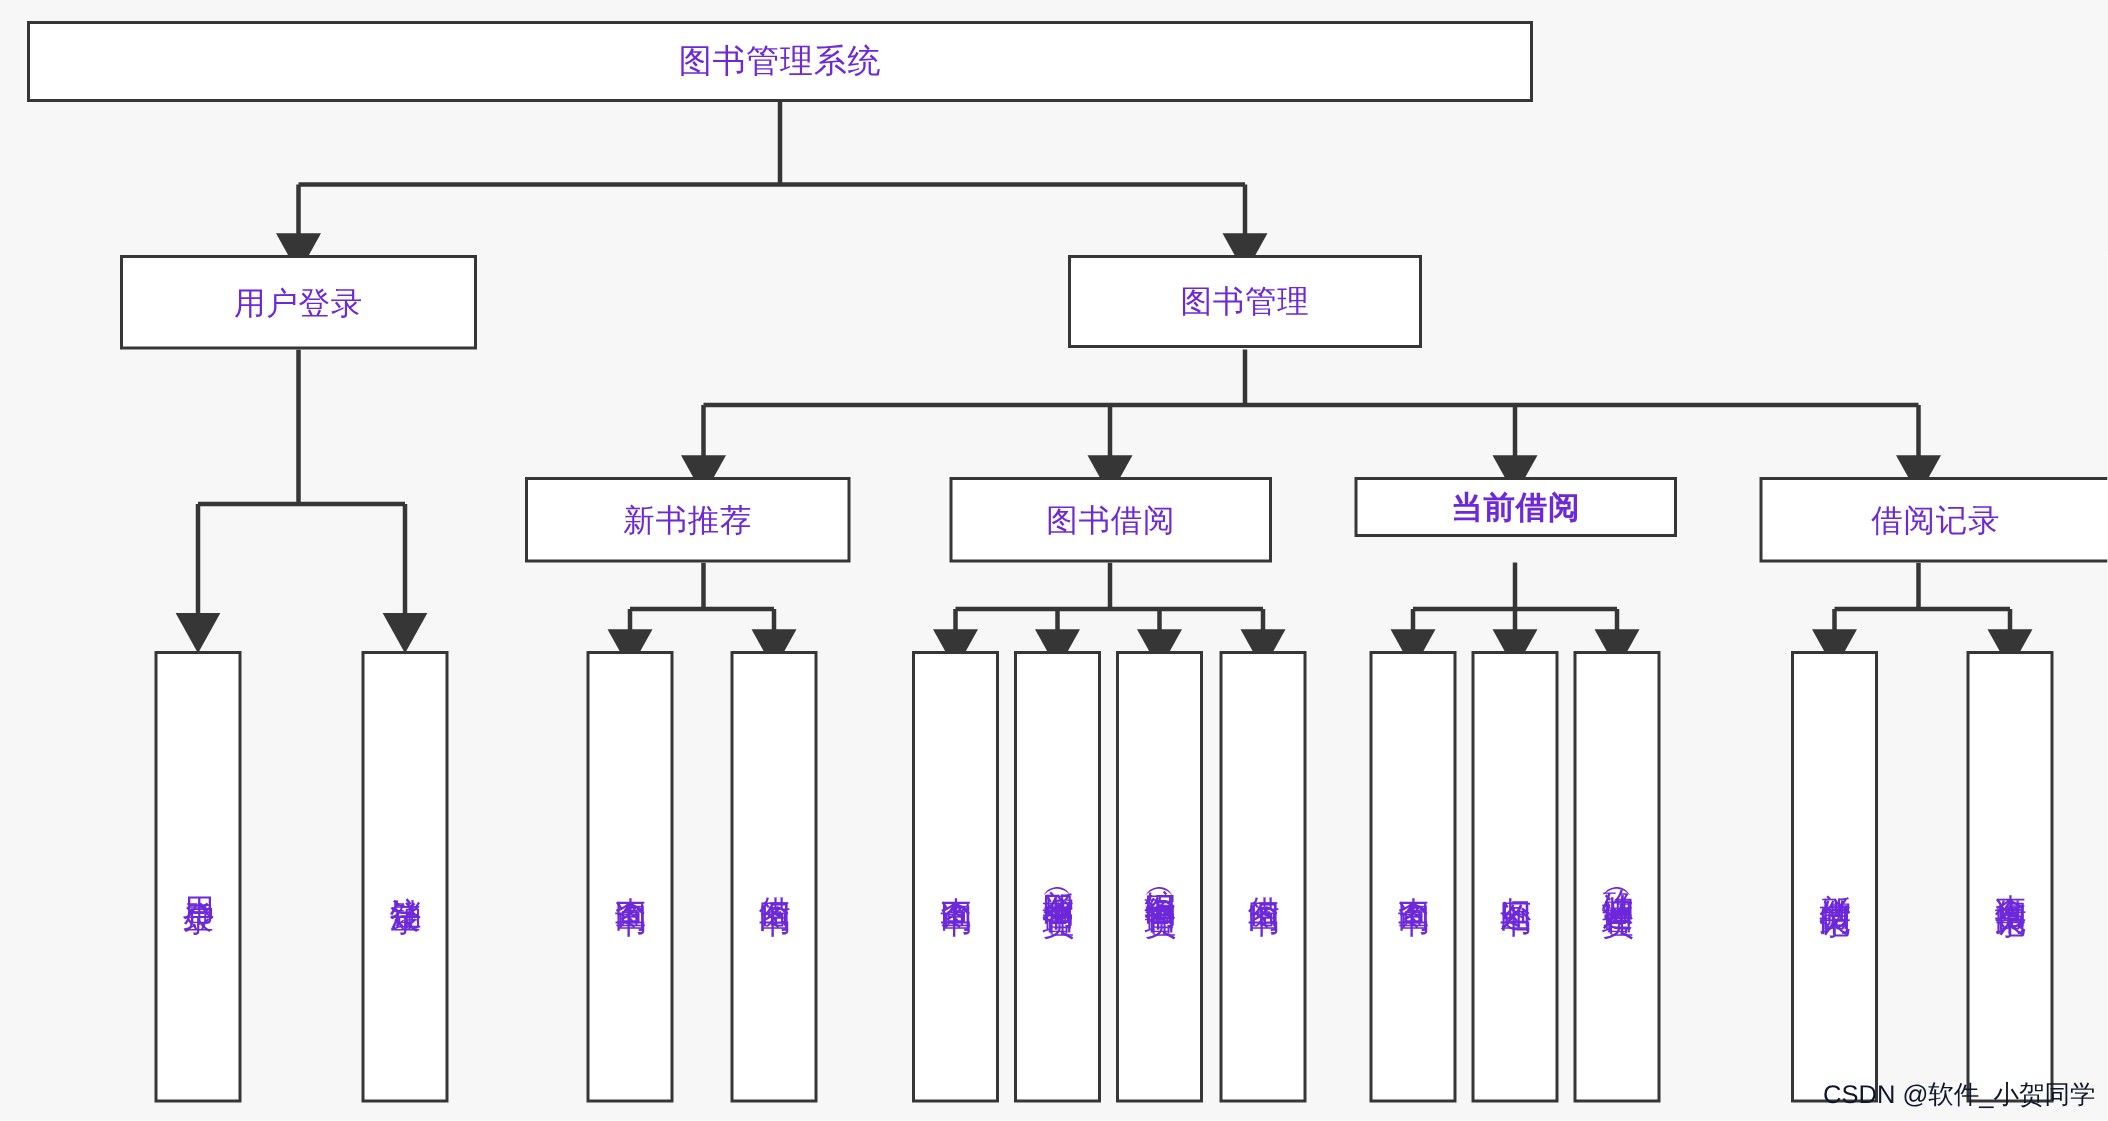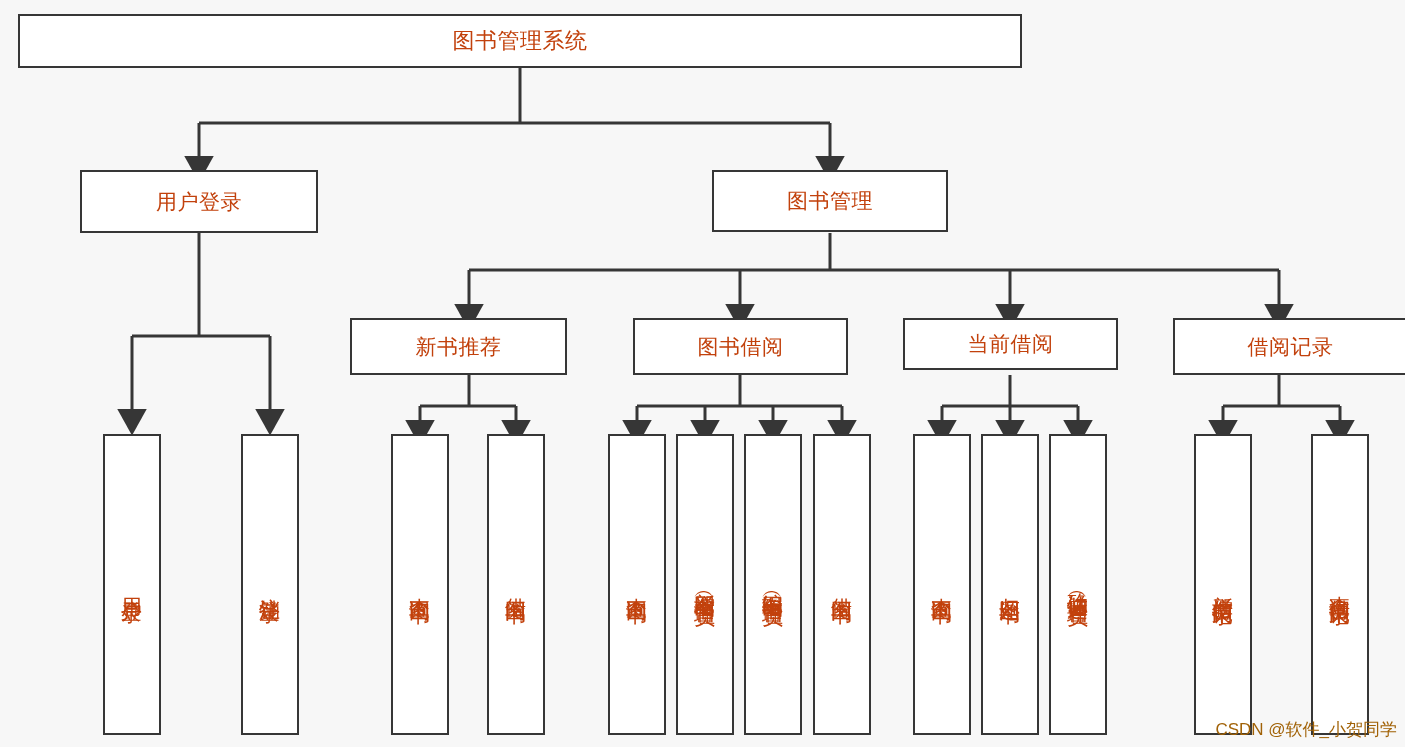--- a/index.html
+++ b/index.html
@@ -23,21 +23,21 @@
     pointer-events: none;
   }
   .node {
     position: absolute;
     box-sizing: border-box;
     background: #ffffff;
     border: 2.5px solid #363636;
     display: flex;
     align-items: center;
     justify-content: center;
-    color: #c2410c;
+    color: #6d28d9;
   }
   .node.h {
     font-size: 21px;
     letter-spacing: 0.5px;
   }
   .node.v {
     font-size: 21px;
   }
   .node.v .vtext {
     writing-mode: vertical-rl;
@@ -47,21 +47,21 @@
     white-space: nowrap;
   }
   .node.root {
     font-size: 22px;
   }
   .watermark {
     position: absolute;
     right: 8px;
     bottom: 6px;
     font-size: 17px;
-    color: #a16207;
+    color: #0f172a;
     white-space: nowrap;
     font-family: "Liberation Sans", "DejaVu Sans", sans-serif;
   }
 </style>
 </head>
 <body>
 
 <div id="canvas">
 
   <svg id="wires" viewBox="0 0 1405 747">
@@ -127,21 +127,21 @@
   <div class="node h" style="left:712px; top:170px; width:236px; height:62px;">
     <span>图书管理</span>
   </div>
 
   <div class="node h" style="left:350px; top:318px; width:217px; height:57px;">
     <span>新书推荐</span>
   </div>
   <div class="node h" style="left:633px; top:318px; width:215px; height:57px;">
     <span>图书借阅</span>
   </div>
-  <div class="node h" style="left:903px; top:318px; width:215px; height:52px;">
+  <div class="node h" style="left:903px; top:318px; width:215px; height:40px;font-weight:bold;">
     <span>当前借阅</span>
   </div>
   <div class="node h" style="left:1173px; top:318px; width:235px; height:57px;">
     <span>借阅记录</span>
   </div>
 
   <div class="node v" style="left:103px; top:434px; width:58px; height:301px;">
     <span class="vtext">用户登录</span>
   </div>
   <div class="node v" style="left:241px; top:434px; width:58px; height:301px;">

